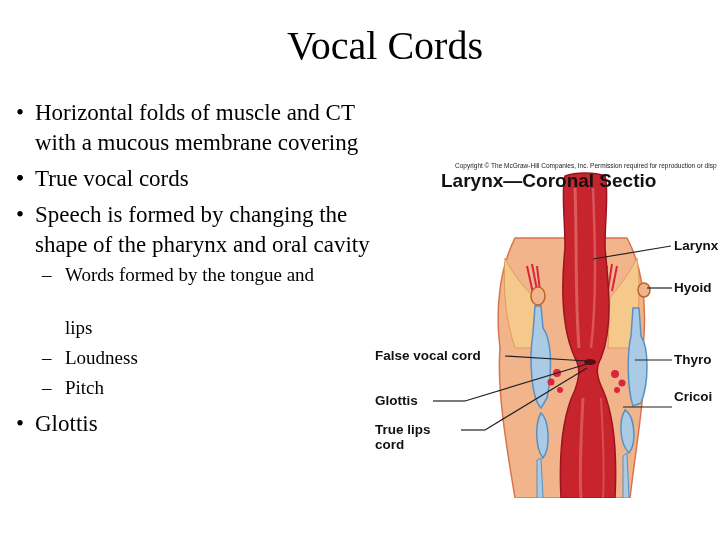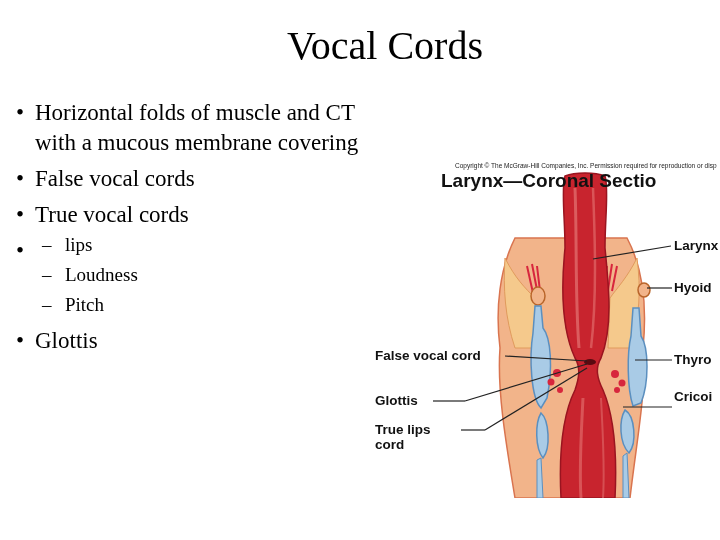--- a/index.html
+++ b/index.html
@@ -16,21 +16,21 @@
       position: relative; padding-left: 25px;
       font-size: 23px; line-height: 30px; margin-bottom: 6px;
     }
     .b1 .dot { position: absolute; left: 0; top: 0; width: 20px; text-align: center; }
     .b2 {
       position: relative; padding-left: 55px;
       font-size: 19px; line-height: 22px; margin-bottom: 10px; margin-top: -2px;
       white-space: nowrap;
     }
     .b2 .dash { position: absolute; left: 32px; top: 0; }
-    .b2 .wrap { white-space: normal; display: block; width: 330px; }
+    .b2 .wrap { white-space: normal; display: block; width: 330px; margin-top: 31px; }
 
     
     .figure { position: absolute; left: 365px; top: 158px; width: 355px; height: 340px; overflow: hidden; }
     .fig-copyright {
       position: absolute; left: 90px; top: 4px; white-space: nowrap;
       font-family: "Liberation Sans", sans-serif; font-size: 6.5px; color: #222;
     }
     .fig-title {
       position: absolute; left: 76px; top: 12px; white-space: nowrap;
       font-family: "Liberation Sans", sans-serif; font-weight: bold; font-size: 19px; color: #111;
@@ -46,31 +46,32 @@
 
 <div class="slide-title">Vocal Cords</div>
 
 <div class="bullets">
   <div class="b1">
     <span class="dot">•</span>
     <span>Horizontal folds of muscle and CT with a mucous membrane covering</span>
   </div>
   <div class="b1">
     <span class="dot">•</span>
-    <span>False vocal cords</span>
   </div>
   <div class="b1">
     <span class="dot">•</span>
     <span>True vocal cords</span>
   </div>
   <div class="b1">
     <span class="dot">•</span>
+    <span>Speech is formed by changing the shape of the pharynx and oral cavity</span>
   </div>
   <div class="b2">
     <span class="dash">–</span>
+    <span>Words formed by the tongue and</span>
     <span class="wrap">lips</span>
   </div>
   <div class="b2">
     <span class="dash">–</span>
     <span>Loudness</span>
   </div>
   <div class="b2">
     <span class="dash">–</span>
     <span>Pitch</span>
   </div>

